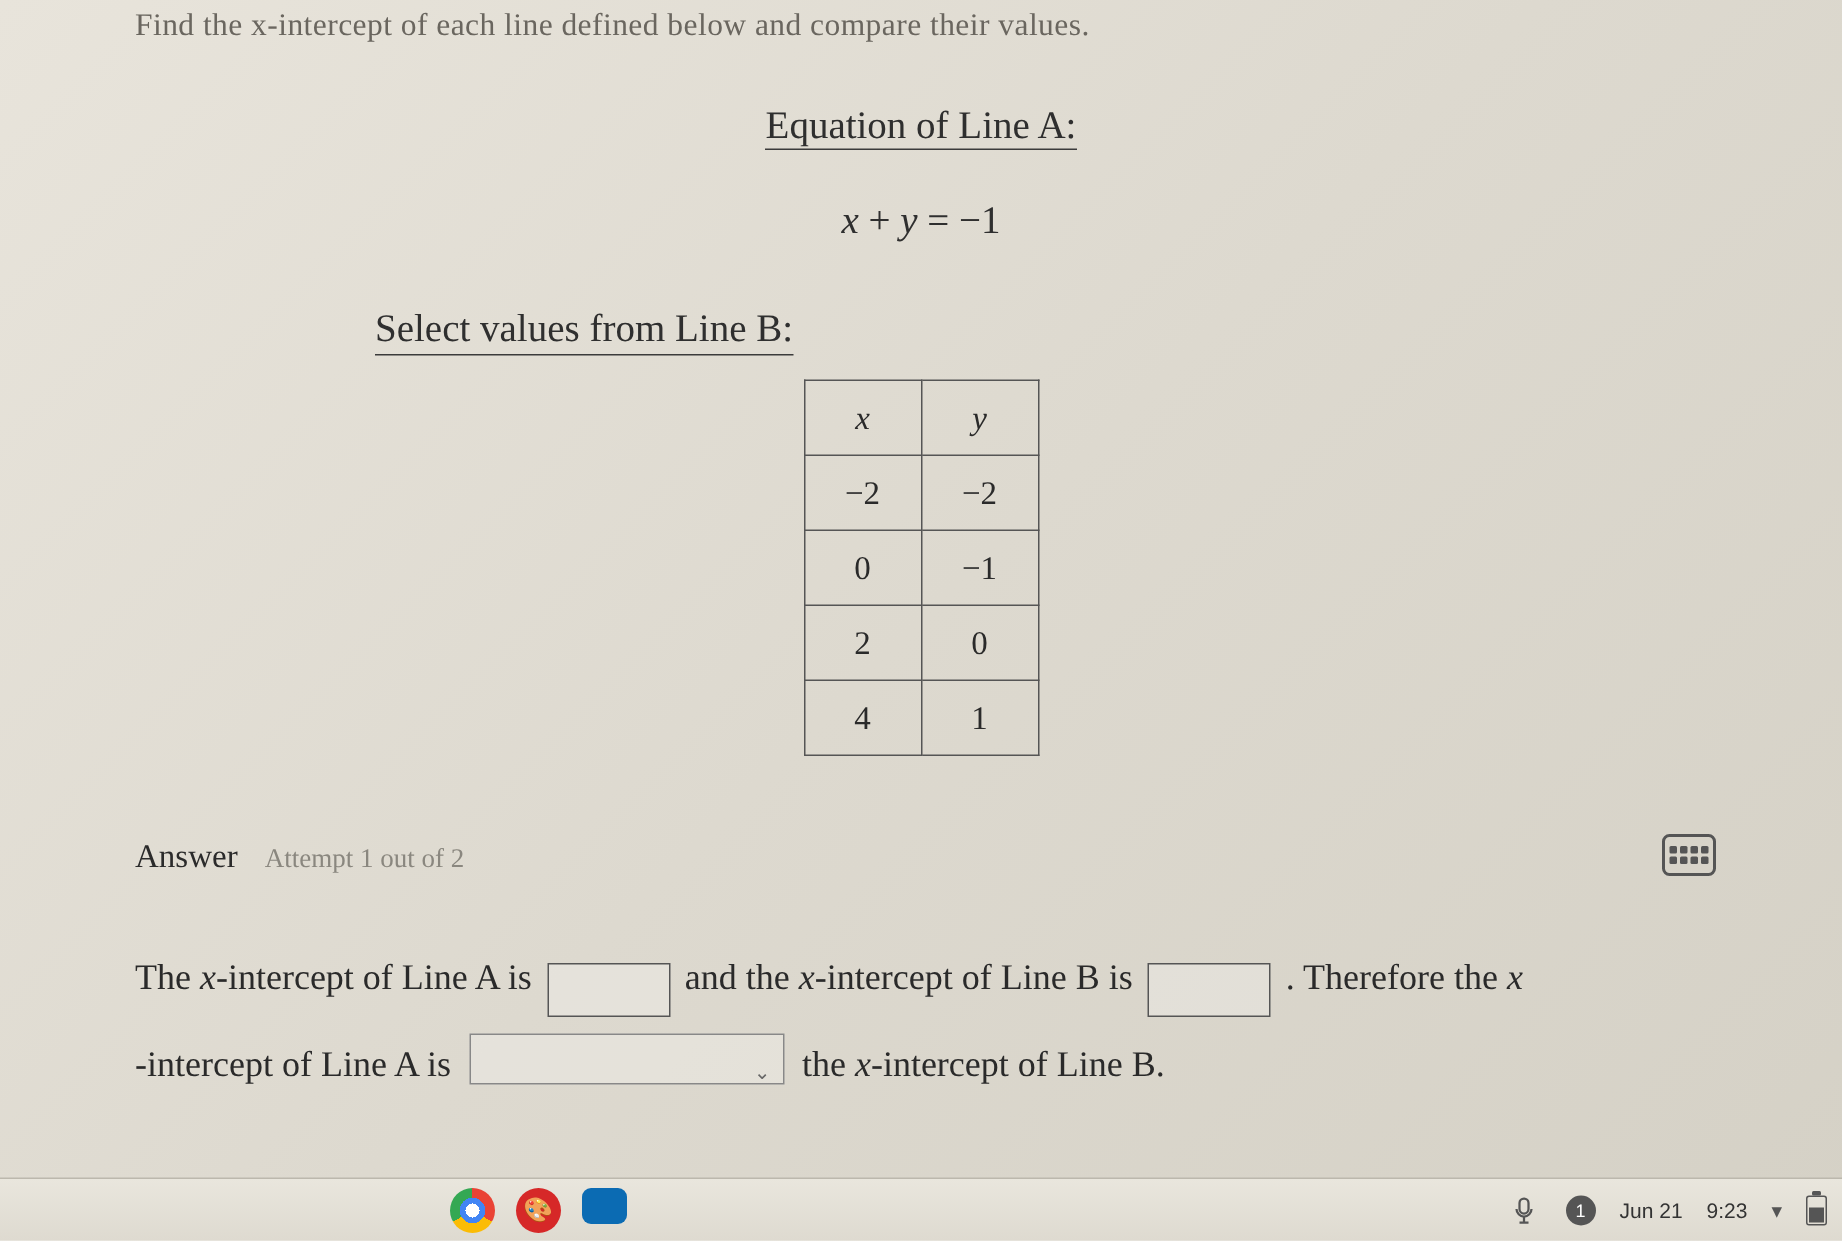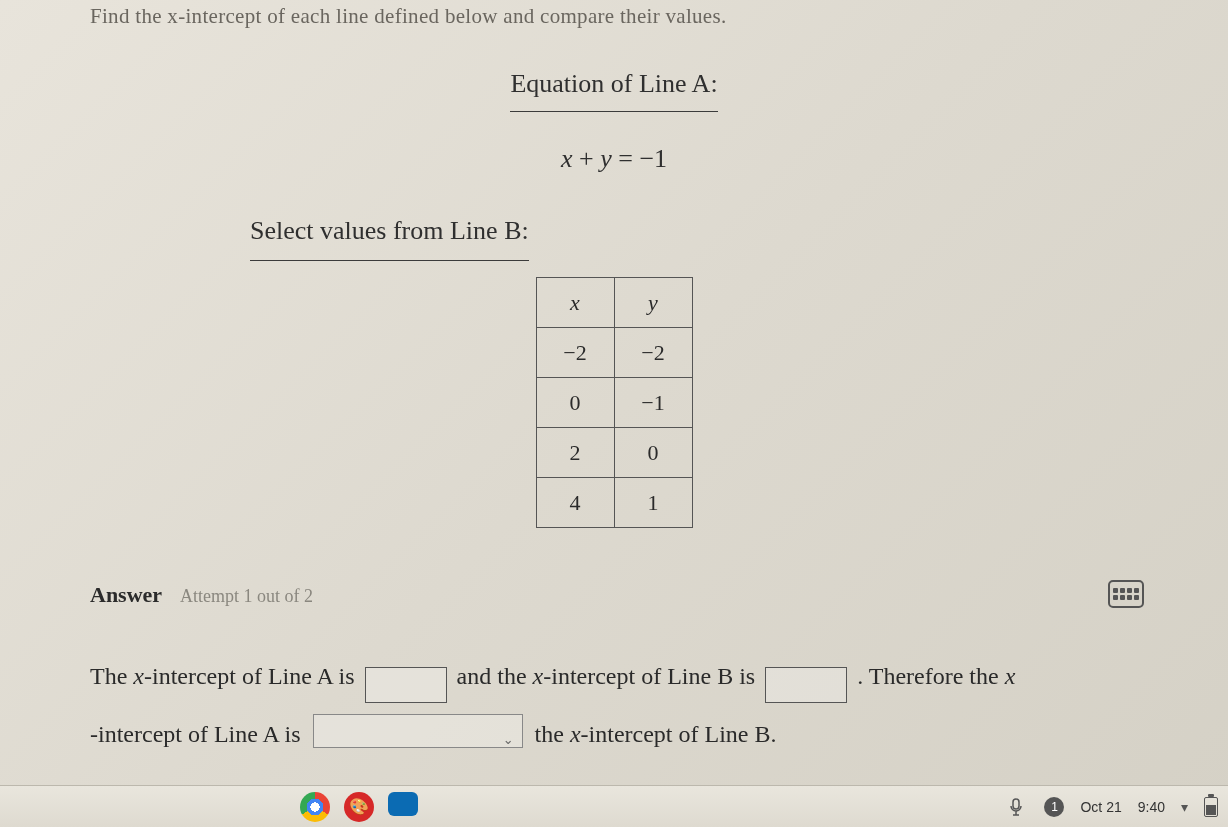--- a/index.html
+++ b/index.html
@@ -25,36 +25,36 @@
     padding-top: 4px;
     padding-bottom: 22px;
     letter-spacing: 0.3px;
   }
   .block-center { text-align: center; }
   .section-title {
     display: inline-block;
     font-size: 26px;
     color: #2f2f2f;
     border-bottom: 1.5px solid #3b3b3b;
-    padding-bottom: 12px;
+    padding-bottom: 0;
     margin-top: 18px;
   }
   .equation {
     font-size: 26px;
     font-style: italic;
     color: #2f2f2f;
     margin-top: 32px;
   }
   .equation .plus, .equation .eq, .equation .neg, .equation .num { font-style: normal; }
   .section-title2 {
     display: inline-block;
     font-size: 26px;
     color: #2f2f2f;
     border-bottom: 1.5px solid #3b3b3b;
-    padding-bottom: 14px;
+    padding-bottom: 2px;
     margin-top: 42px;
     margin-left: 160px;
   }
   table.valtable {
     border-collapse: collapse;
     margin: 16px auto 0 auto;
   }
   table.valtable th, table.valtable td {
     border: 1.5px solid #555;
     width: 78px;
@@ -66,21 +66,21 @@
   table.valtable th { font-weight: normal; font-style: italic; }
   .answer-row {
     margin-top: 54px;
     display: flex;
     align-items: baseline;
     gap: 18px;
     position: relative;
   }
   .answer-label {
     font-size: 22px;
-    font-weight: bold;
+    font-weight: normal;
     color: #2b2b2b;
     font-family: Georgia, serif;
   }
   .attempt {
     font-size: 18px;
     color: #8a877f;
   }
   .keypad-icon {
     position: absolute;
     right: -6px;
@@ -254,18 +254,18 @@
   </div>
   <div class="spacer"></div>
   <div class="right">
     <div class="mic-icon">
       <svg width="14" height="18" viewBox="0 0 14 18">
           <rect x="4" y="1" width="6" height="10" rx="3" fill="none" stroke="#555" stroke-width="1.5"></rect>
           <path d="M2 8 a5 5 0 0 0 10 0 M7 13 v4 M4 17 h6" fill="none" stroke="#555" stroke-width="1.5"></path>
         </svg>
     </div>
     <div class="badge-icon">1</div>
-    <div>Oct 21</div>
-    <div>9:40</div>
+    <div>Jun 21</div>
+    <div>9:23</div>
     <div class="wifi">▾</div>
     <div class="batt"></div>
   </div>
 </div>
 
 </body></html>

